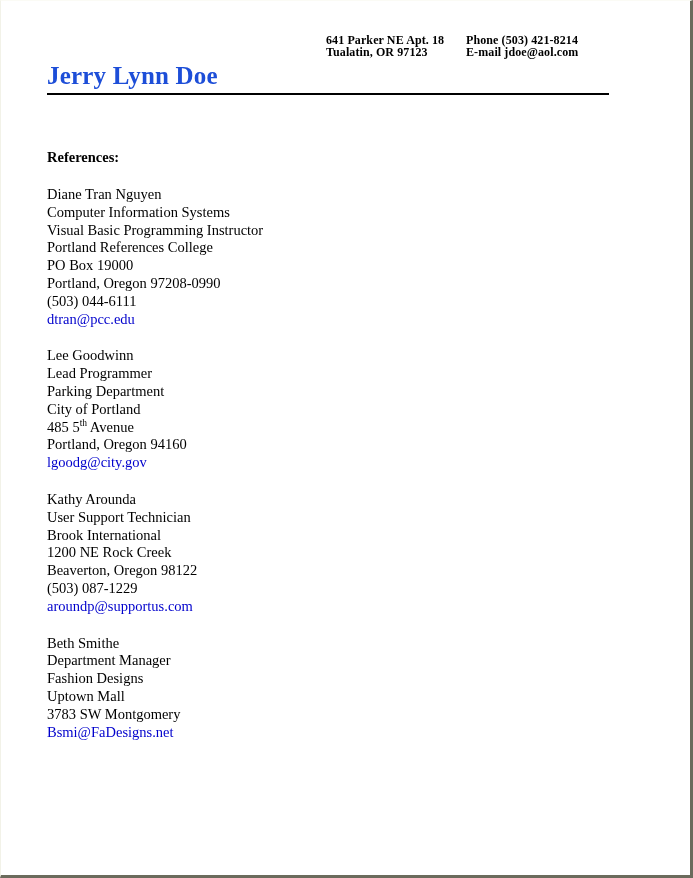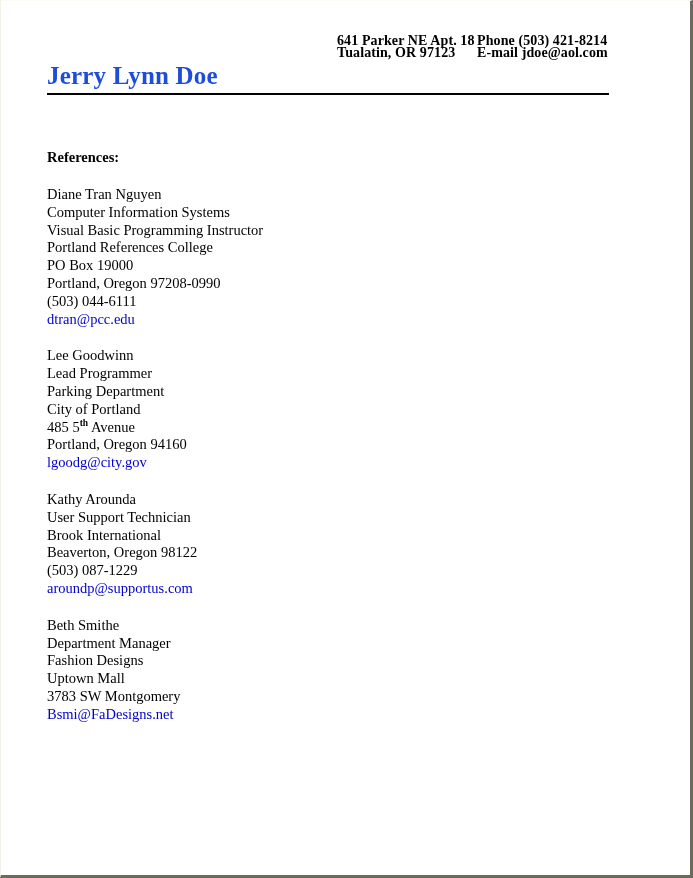--- a/index.html
+++ b/index.html
@@ -25,27 +25,27 @@
   .page-inner {
     position: absolute;
     left: 0; top: 0;
     width: 690px;
     height: 875px;
   }
 
   
   .header-contact {
     position: absolute;
-    left: 336px;
+    left: 325px;
     top: 34px;
     width: 300px;
     display: flex;
     gap: 0px;
     font-weight: bold;
-    font-size: 14px;
+    font-size: 12px;
     line-height: 11.5px;
     letter-spacing: 0.1px;
     color: #000000;
   }
   .hc-col { width: 140px; }
   .hc-col.right { width: 160px; }
   .hc-line { white-space: nowrap; }
 
   .person-name {
     position: absolute;
@@ -92,21 +92,20 @@
     color: #000000;
     white-space: pre;
   }
   .ref-line.email {
     color: #0000CC;
   }
   .ref-line sup {
     font-size: 9.5px;
     vertical-align: super;
     line-height: 0;
-    font-weight: bold;
   }
 </style>
 </head>
 <body>
 
 <div class="page">
  <div class="page-inner">
 
   <div class="header-contact">
     <div class="hc-col">
@@ -145,20 +144,21 @@
       <div class="ref-line">City of Portland</div>
       <div class="ref-line"><span>485 5</span><sup>th</sup><span> Avenue</span></div>
       <div class="ref-line">Portland, Oregon 94160</div>
       <div class="ref-line email">lgoodg@city.gov</div>
     </div>
 
     <div class="ref-block">
       <div class="ref-line">Kathy Arounda</div>
       <div class="ref-line">User Support Technician</div>
       <div class="ref-line">Brook International</div>
+      <div class="ref-line">1200 NE Rock Creek</div>
       <div class="ref-line">Beaverton, Oregon 98122</div>
       <div class="ref-line">(503) 087-1229</div>
       <div class="ref-line email">aroundp@supportus.com</div>
     </div>
 
     <div class="ref-block">
       <div class="ref-line">Beth Smithe</div>
       <div class="ref-line">Department Manager</div>
       <div class="ref-line">Fashion Designs</div>
       <div class="ref-line">Uptown Mall</div>

